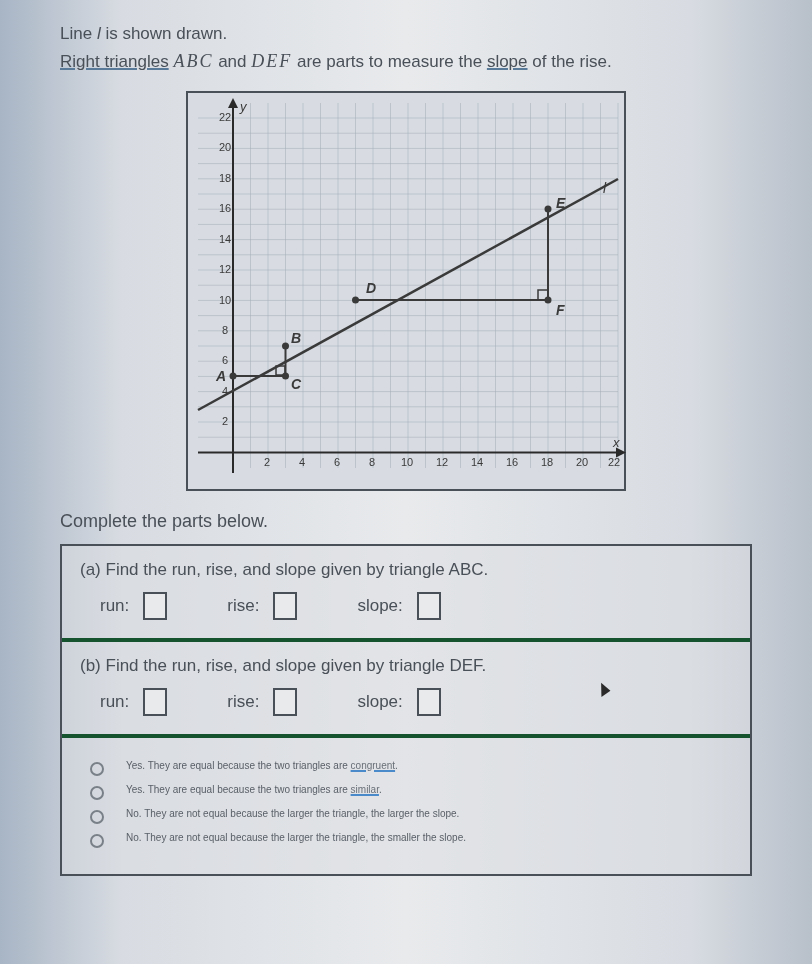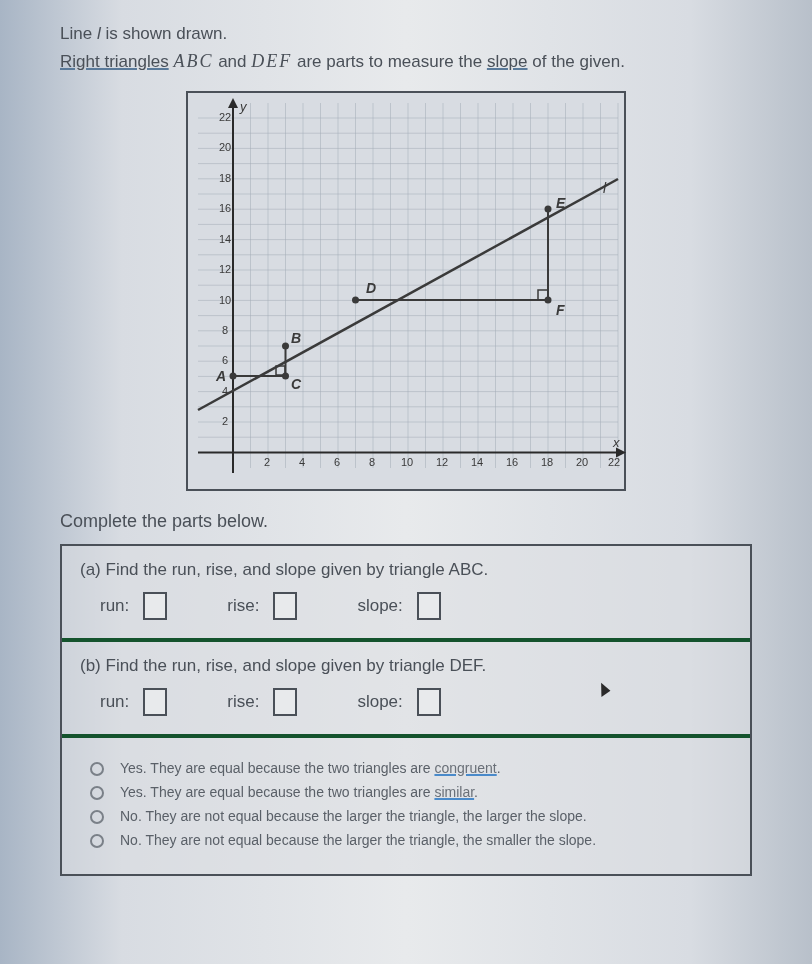--- a/index.html
+++ b/index.html
@@ -58,23 +58,23 @@
       height: 28px;
       border: 2px solid #4a5058;
       background: #e8eaec;
       display: inline-block;
     }
     
     .radio-list { padding-left: 10px; }
     .radio-item {
       display: flex;
       align-items: flex-start;
-      gap: 16px;
+      gap: 22px;
       margin: 8px 0;
-      font-size: 14px;
+      font-size: 10px;
       color: #5a6068;
     }
     .radio-circle {
       width: 14px;
       height: 14px;
       border: 2px solid #7a8088;
       border-radius: 50%;
       flex-shrink: 0;
       margin-top: 2px;
     }
@@ -100,21 +100,21 @@
       transform: rotate(-35deg);
     }
   </style>
 </head>
 <body>
 
 <div class="intro">
   <span>Line </span><span class="line-letter">l</span><span> is shown drawn.</span><br>
   <span class="underline">Right triangles</span>
   <span class="math-var">ABC</span><span> and </span><span class="math-var">DEF</span>
-  <span> are parts to measure the </span><span class="underline">slope</span><span> of the given.</span>
+  <span> are parts to measure the </span><span class="underline">slope</span><span> of the rise.</span>
 </div>
 
 <div class="graph-wrap">
   <div class="graph">
     <svg width="440" height="400" viewBox="0 0 440 400">
 
       <g stroke="#6a7888" stroke-width="0.5" opacity="0.5">
 
         <line x1="45" y1="10" x2="45" y2="375"></line>
           <line x1="62.5" y1="10" x2="62.5" y2="375"></line>

